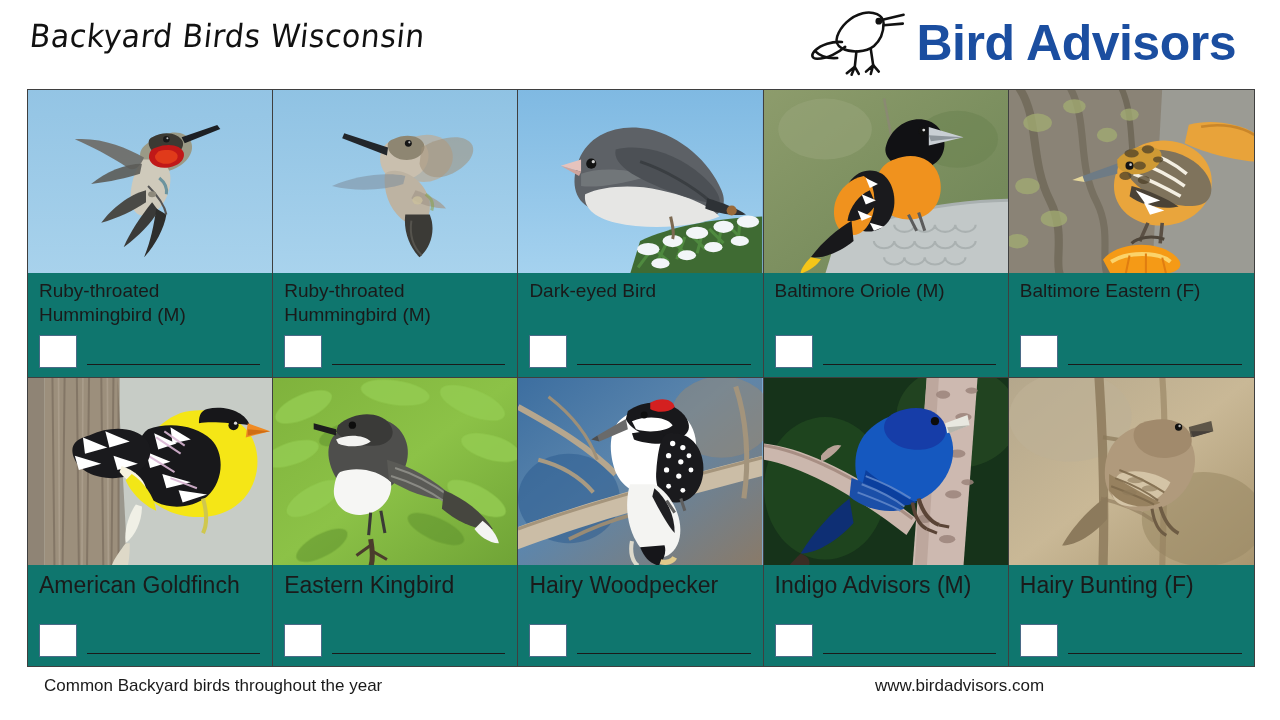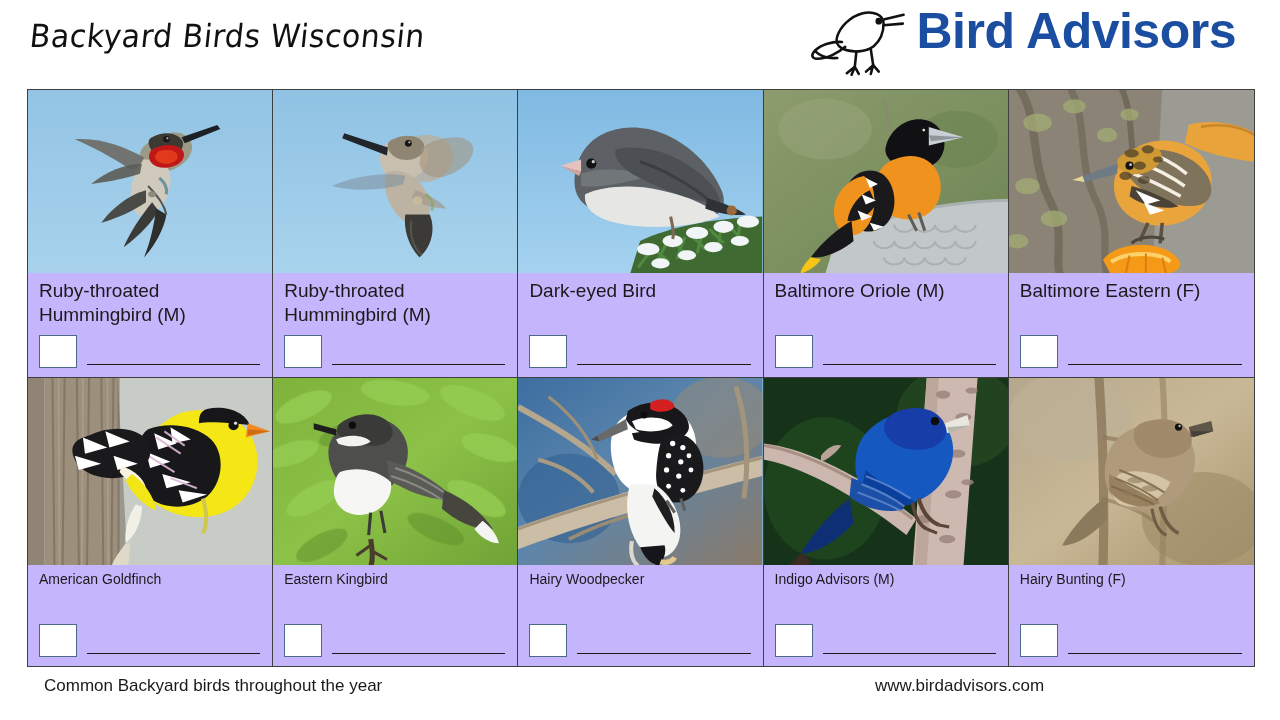--- a/index.html
+++ b/index.html
@@ -15,41 +15,41 @@
   .header {
     position: absolute; left: 0; top: 0; width: 1280px; height: 88px;
   }
   .doc-title {
     position: absolute; left: 30px; top: 18px;
     font-family: "DejaVu Sans", sans-serif;
     font-size: 30px; font-weight: 400; color: #111;
     letter-spacing: 0.5px;
     transform: skewX(-6deg) scaleY(1.06);
   }
-  .brand { position: absolute; right: 44px; top: 6px; display: flex; align-items: flex-start; gap: 2px; }
+  .brand { position: absolute; right: 44px; top: 6px; display: flex; align-items: center; gap: 2px; }
   .brand-mark { width: 104px; height: 74px; display: block; }
   .brand-name {
     font-family: "Liberation Sans", sans-serif;
     font-size: 50px; font-weight: 700; color: #1b4ea0;
     letter-spacing: -0.5px; line-height: 1;
   }
 
   
   .grid {
     position: absolute; left: 27px; top: 89px;
     width: 1228px; height: 578px;
     border: 1px solid #3f3f3f;
     display: grid;
     grid-template-columns: repeat(5, 1fr);
     grid-template-rows: repeat(2, 1fr);
   }
   .cell {
     border-right: 1px solid #3f3f3f;
     border-bottom: 1px solid #3f3f3f;
-    background: #c4b5fd;
+    background: #0f766e;
     position: relative;
     display: flex; flex-direction: column;
   }
   .cell:nth-child(5n) { border-right: none; }
   .cell:nth-child(n+6) { border-bottom: none; }
 
   .photo {
     position: relative;
     width: 100%;
     height: 183px;
@@ -61,21 +61,21 @@
 
   .caption {
     flex: 1;
     padding: 6px 10px 0 11px;
     display: flex; flex-direction: column;
   }
   .bird-name {
     font-size: 19px; color: #1a1a1a; line-height: 1.25;
     font-family: "Liberation Sans", sans-serif;
   }
-  .row2 .bird-name { font-size: 14px; }
+  .row2 .bird-name { font-size: 23px; }
   .mark-row {
     margin-top: auto;
     display: flex; align-items: flex-end; gap: 10px;
     padding-bottom: 9px;
   }
   .checkbox {
     width: 38px; height: 33px;
     border: 1px solid #4a6a86;
     background: #fff;
     flex: none;

